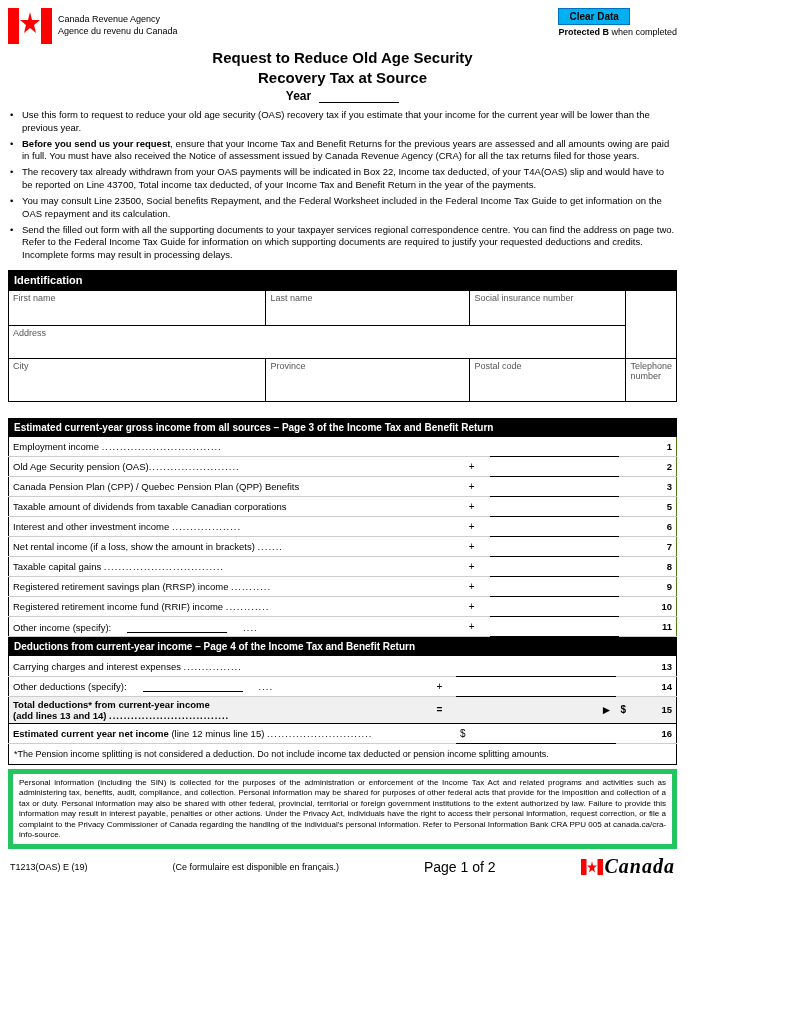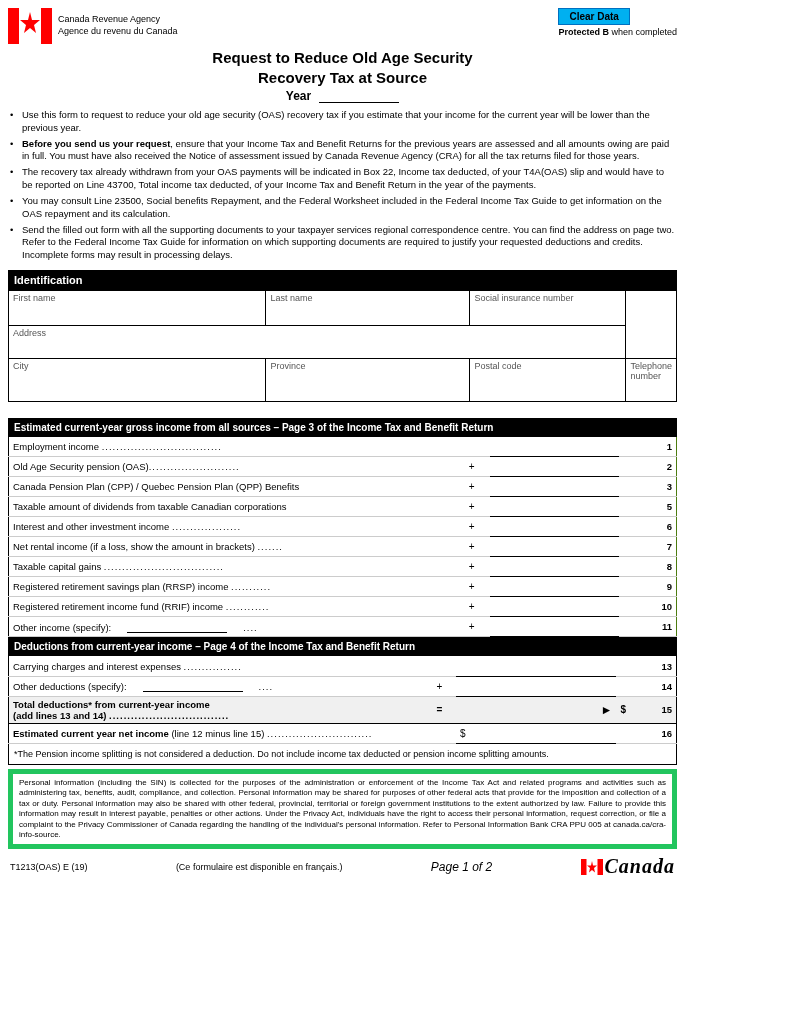--- a/index.html
+++ b/index.html
@@ -261,21 +261,21 @@
     }
     .footer-bar {
       display: flex;
       justify-content: space-between;
       align-items: center;
       margin-top: 6px;
       padding: 0 2px;
     }
     .footer-left { font-size: 9px; }
     .footer-center { font-size: 9px; }
-    .footer-right { font-size: 12px; font-style: italic; }
+    .footer-right { font-size: 14px; }
     .canada-wordmark {
       font-size: 22px;
       font-weight: bold;
       font-style: italic;
       letter-spacing: -1px;
     }
     .other-specify {
       display: flex;
       align-items: flex-end;
       gap: 16px;

